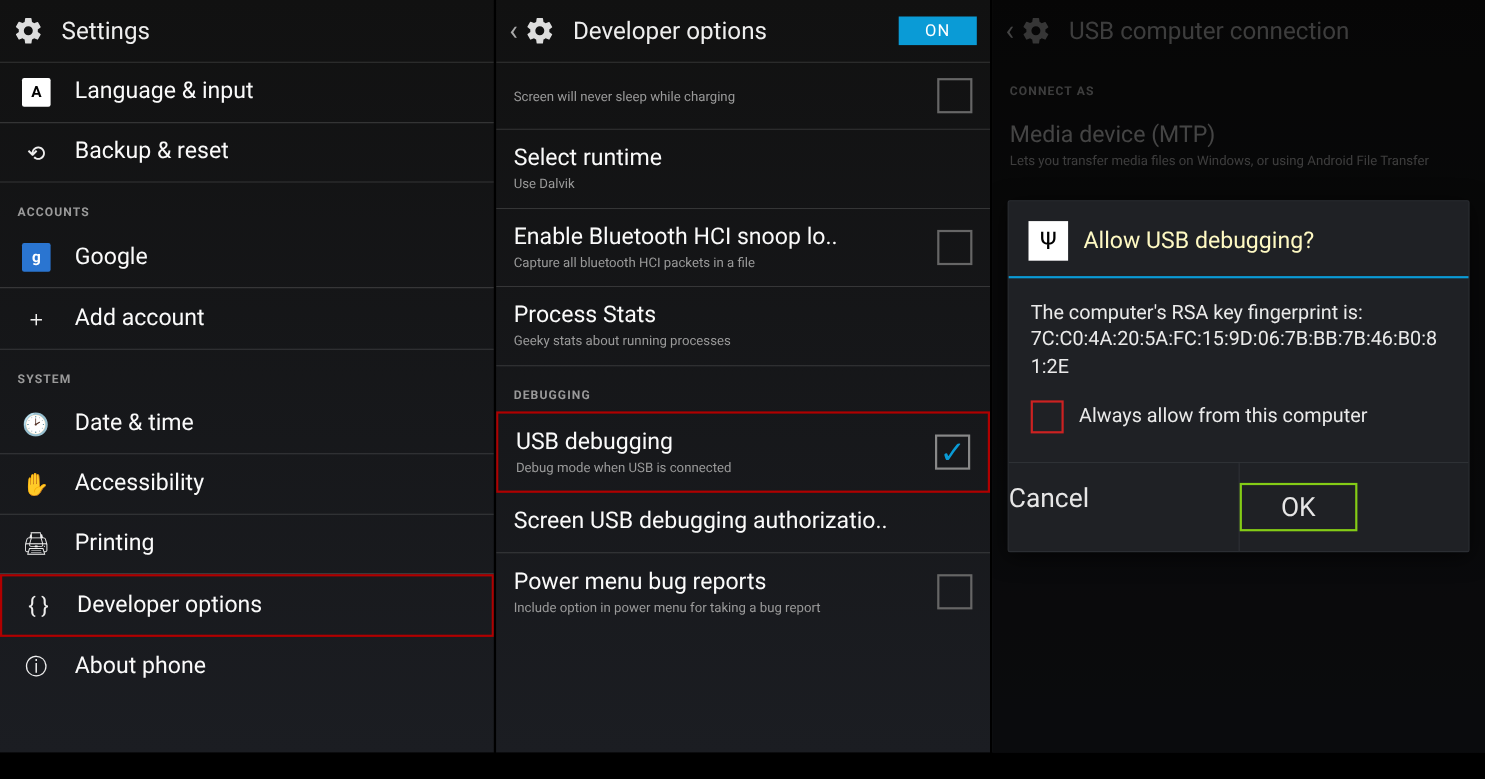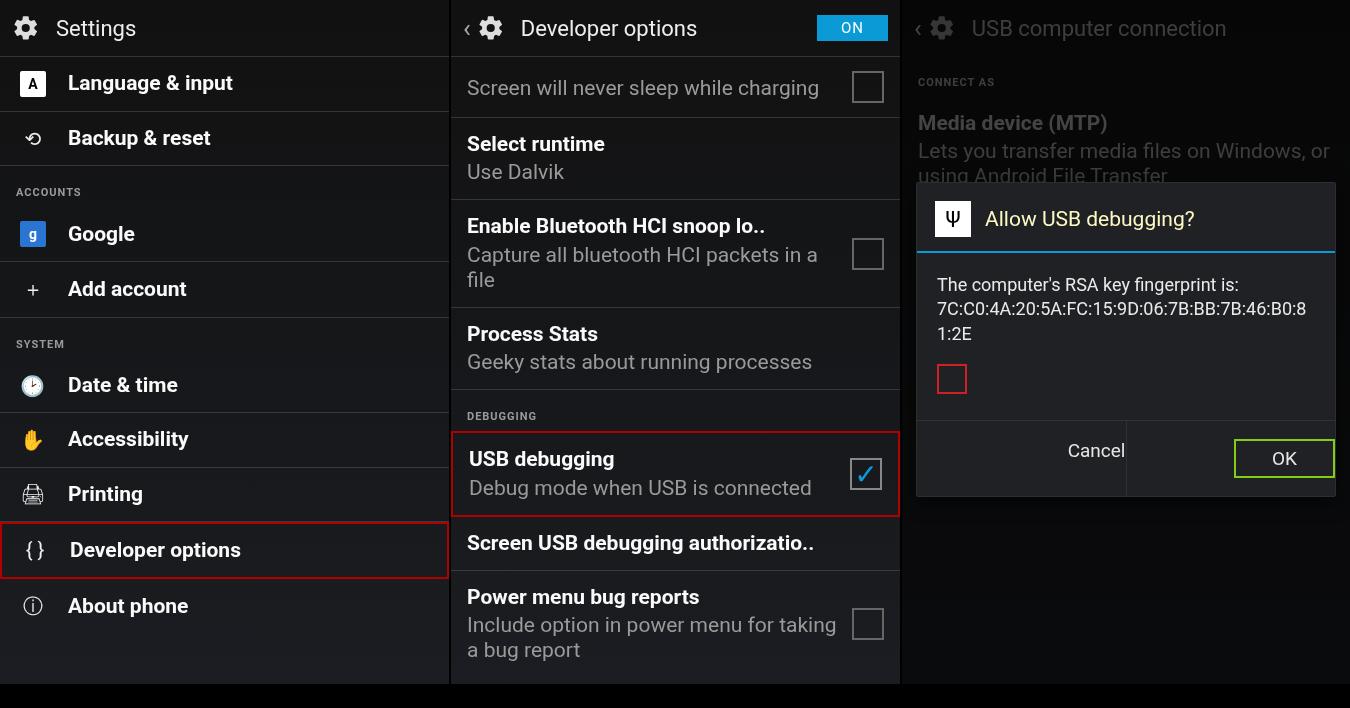--- a/index.html
+++ b/index.html
@@ -10,40 +10,40 @@
   .p3{width:448px}
   .dim-overlay{position:absolute;inset:0;background:rgba(0,0,0,0.6)}
   .header{display:flex;align-items:center;height:56px;padding:0 12px;color:#eee;font-size:22px;font-weight:400}
   .header .gear{margin-right:16px}
   .header .back{margin-right:6px;color:#aaa;font-size:26px}
   .badge-on{margin-left:auto;background:#0a9bd6;color:#fff;padding:4px 24px;font-size:15px;font-weight:400;letter-spacing:1px}
   .list{flex:1;overflow:hidden}
   .item{display:flex;align-items:center;padding:14px 16px;border-bottom:1px solid rgba(255,255,255,0.14)}
   .item .icon{width:34px;display:flex;justify-content:center;align-items:center;margin-right:18px;font-size:20px;color:#eee}
   .item .texts{flex:1;min-width:0}
-  .item .title{font-size:21px;color:#fafafa;font-weight:700;line-height:1.2}
-  .item .sub{font-size:21px;color:#9a9a9a;margin-top:3px;line-height:1.2}
+  .item .title{font-size:21px;color:#fafafa;font-weight:400;line-height:1.2}
+  .item .sub{font-size:12px;color:#9a9a9a;margin-top:3px;line-height:1.2}
   .section{padding:20px 16px 8px 16px;font-size:11px;letter-spacing:1px;color:#9a9a9a;font-weight:700}
   .chk{width:28px;height:28px;border:2px solid #666;margin-left:10px;flex-shrink:0;display:flex;align-items:center;justify-content:center}
   .chk.checked{color:#0a9bd6;font-size:28px;border-color:#888}
   .redbox{border:2px solid #b00000}
   .square{width:26px;height:26px;background:#fff;color:#000;display:flex;align-items:center;justify-content:center;font-weight:700;font-size:14px;border-radius:2px}
   .square.blue{background:#2a75d1;color:#fff}
   .gear-svg{width:28px;height:28px}
   
   .dialog{position:absolute;left:14px;right:14px;top:182px;background:#1f2125;border:1px solid #2b2e33;border-radius:2px;box-shadow:0 4px 20px rgba(0,0,0,0.6)}
   .dlg-head{display:flex;align-items:center;padding:18px 18px 14px 18px;border-bottom:2px solid #0a9bd6}
   .dlg-head .usb-ico{width:36px;height:36px;background:#fff;color:#000;display:flex;align-items:center;justify-content:center;font-size:22px;margin-right:14px}
   .dlg-head .dlg-title{color:#fef9c3;font-size:21px}
   .dlg-body{padding:20px 20px 6px 20px;font-size:18px;line-height:1.35;color:#eaeaea}
   .fp{word-break:break-all}
   .dlg-always{display:flex;align-items:center;padding:12px 20px 26px 20px;font-size:18px;color:#eaeaea}
   .dlg-always .ck{width:26px;height:26px;border:2px solid #c22;margin-right:14px}
   .dlg-actions{display:flex;border-top:1px solid #2e3135}
-  .dlg-actions .btn{flex:1;text-align:right;padding:18px 0;font-size:19px;color:#e6e6e6}
+  .dlg-actions .btn{flex:1;text-align:left;padding:18px 0;font-size:24px;color:#e6e6e6}
   .dlg-actions .btn:first-child{border-right:1px solid #2e3135}
   .ok-red{display:inline-block;border:2px solid #84cc16;padding:6px 36px}
 </style>
 </head>
 <body>
 
 <div class="panel p1">
   <div class="header">
     <svg class="gear gear-svg" viewBox="0 0 24 24" fill="#ddd">
         <path d="M19.14,12.94a7,7,0,0,0,.05-.94,7,7,0,0,0-.05-.94l2.11-1.65a.5.5,0,0,0,.12-.64l-2-3.46a.5.5,0,0,0-.61-.22l-2.49,1a7,7,0,0,0-1.63-.94l-.38-2.65A.5.5,0,0,0,13.77,2H9.77a.5.5,0,0,0-.49.42L8.9,5.07a7,7,0,0,0-1.63.94l-2.49-1a.5.5,0,0,0-.61.22l-2,3.46a.5.5,0,0,0,.12.64L4.4,11a7,7,0,0,0,0,1.88L2.29,14.53a.5.5,0,0,0-.12.64l2,3.46a.5.5,0,0,0,.61.22l2.49-1a7,7,0,0,0,1.63.94l.38,2.65a.5.5,0,0,0,.49.42h4a.5.5,0,0,0,.49-.42l.38-2.65a7,7,0,0,0,1.63-.94l2.49,1a.5.5,0,0,0,.61-.22l2-3.46a.5.5,0,0,0-.12-.64ZM11.77,15.5A3.5,3.5,0,1,1,15.27,12,3.5,3.5,0,0,1,11.77,15.5Z"></path>
@@ -195,20 +195,21 @@
     <div class="dlg-head">
       <span class="usb-ico">Ψ</span>
       <span class="dlg-title">Allow USB debugging?</span>
     </div>
     <div class="dlg-body">
       <div>The computer's RSA key fingerprint is:</div>
       <div class="fp">7C:C0:4A:20:5A:FC:15:9D:06:7B:BB:7B:46:B0:81:2E</div>
     </div>
     <div class="dlg-always">
       <span class="ck"></span>
+      <span>Always allow from this computer</span>
     </div>
     <div class="dlg-actions">
       <div class="btn">
         <span>Cancel</span>
       </div>
       <div class="btn">
         <span class="ok-red">OK</span>
       </div>
     </div>
   </div>

